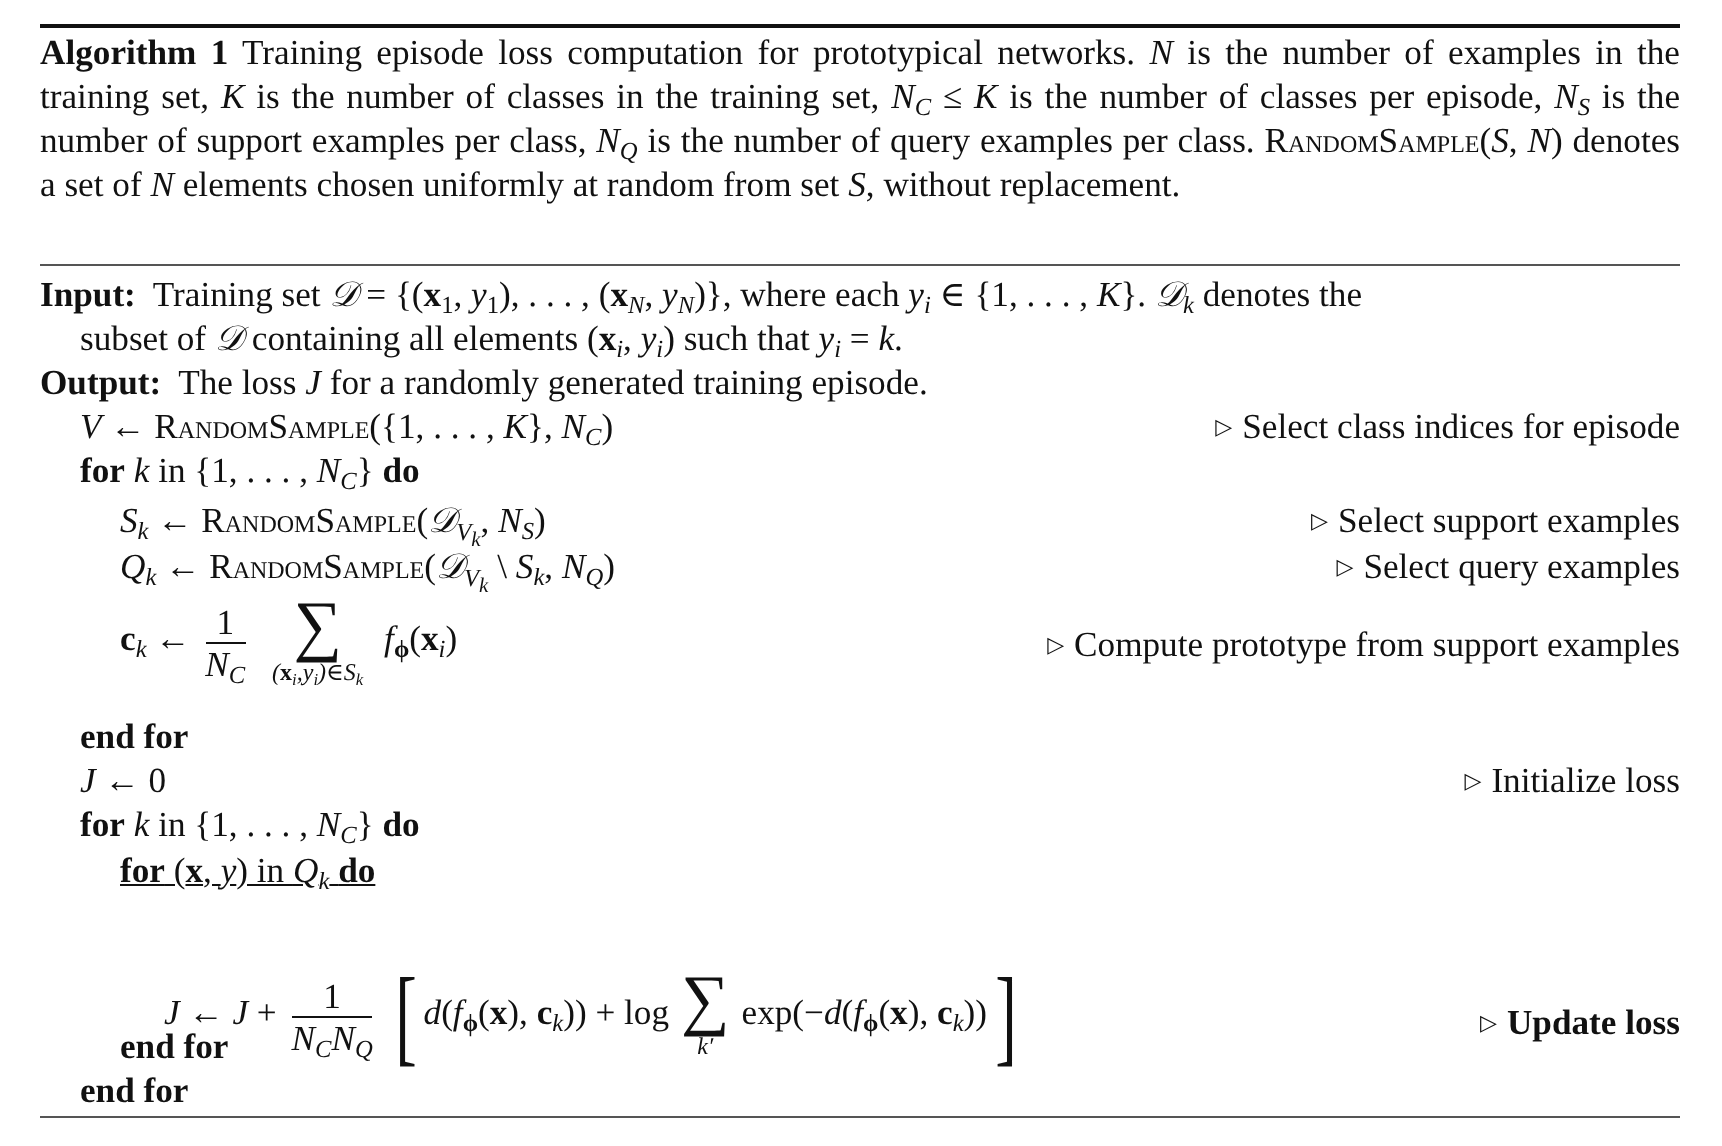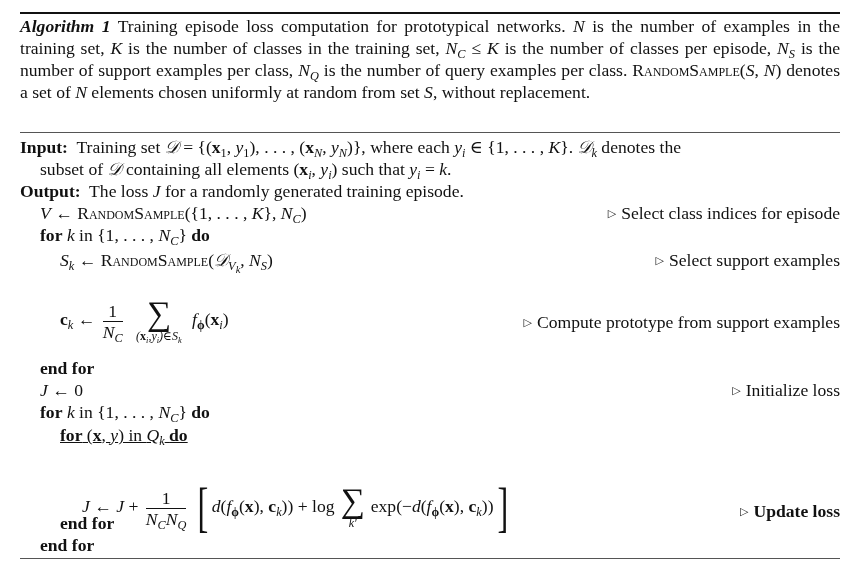--- a/index.html
+++ b/index.html
@@ -10,21 +10,21 @@
   }
   .rule { position: absolute; left: 20px; width: 820px; background: #222; }
   .rule.top { top: 12px; height: 2px; background: #111; }
   .rule.mid { top: 132px; height: 1px; background: #555; }
   .rule.bot { top: 558px; height: 1px; background: #555; }
 
   .caption {
     position: absolute; left: 20px; top: 15px; width: 820px;
     line-height: 22px; text-align: justify;
   }
-  .caption b { font-weight: bold; font-style: italic; }
+  .caption b { font-weight: bold; }
   i, .m { font-style: italic; }
   .sc { font-variant: small-caps; }
   .mathbf { font-weight: bold; font-style: normal; }
   sub { font-size: 70%; vertical-align: -0.3em; line-height: 0; }
   sub sub { font-size: 85%; }
   .cal { font-family: "DejaVu Serif", serif; font-style: italic; }
 
   .line { position: absolute; left: 20px; width: 820px; height: 22px; line-height: 22px; white-space: nowrap; }
   .line .cmt { position: absolute; right: 0; top: 0; }
   .kw { font-weight: bold; }
@@ -73,20 +73,22 @@
   <div class="line" style="top:224px;">
     <span style="padding-left:20px;"><span class="kw">for</span> <i>k</i> in {1, . . . , <i>N</i><sub><i>C</i></sub>} <span class="kw">do</span></span>
   </div>
 
   <div class="line" style="top:249px;">
     <span style="padding-left:40px;"><i>S</i><sub><i>k</i></sub> ← <span class="sc">RandomSample</span>(<span class="cal">𝒟</span><sub><i>V</i><sub><i>k</i></sub></sub>, <i>N</i><sub><i>S</i></sub>)</span>
     <span class="cmt"><span class="tri">▷</span><span>Select support examples</span></span>
   </div>
 
   <div class="line" style="top:272px;">
+    <span style="padding-left:40px;"><i>Q</i><sub><i>k</i></sub> ← <span class="sc">RandomSample</span>(<span class="cal">𝒟</span><sub><i>V</i><sub><i>k</i></sub></sub> \ <i>S</i><sub><i>k</i></sub>, <i>N</i><sub><i>Q</i></sub>)</span>
+    <span class="cmt"><span class="tri">▷</span><span>Select query examples</span></span>
   </div>
 
   <div class="line" style="top:295px; height:60px;">
     <span style="position:absolute; left:40px; top:4px; white-space:nowrap;">
       <span class="mathbf">c</span><sub><i>k</i></sub> ←
       <span class="frac"><span class="num">1</span><span class="den"><i>N</i><sub><i>C</i></sub></span></span>
       <span class="sigma"><span class="sym">∑</span><span class="lim">(<b style="font-style:normal">x</b><sub>i</sub>,y<sub>i</sub>)∈S<sub>k</sub></span></span>
       <i>f</i><sub><b>ϕ</b></sub>(<span class="mathbf">x</span><sub><i>i</i></sub>)
     </span>
     <span class="cmt" style="top:16px;"><span class="tri">▷</span><span>Compute prototype from support examples</span></span>

